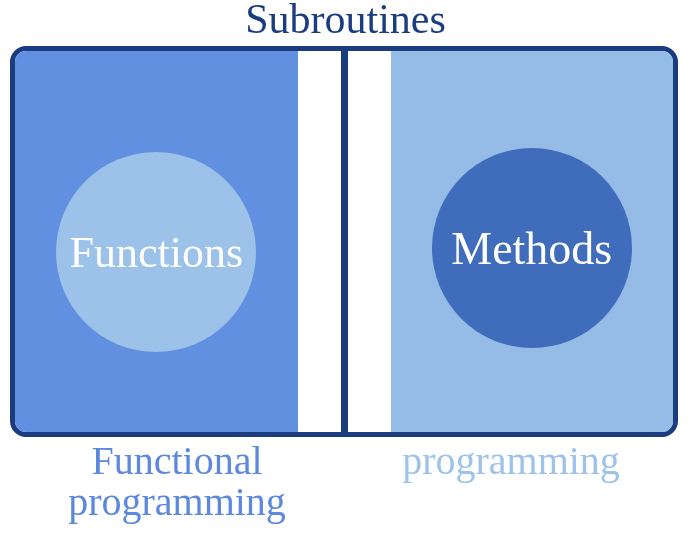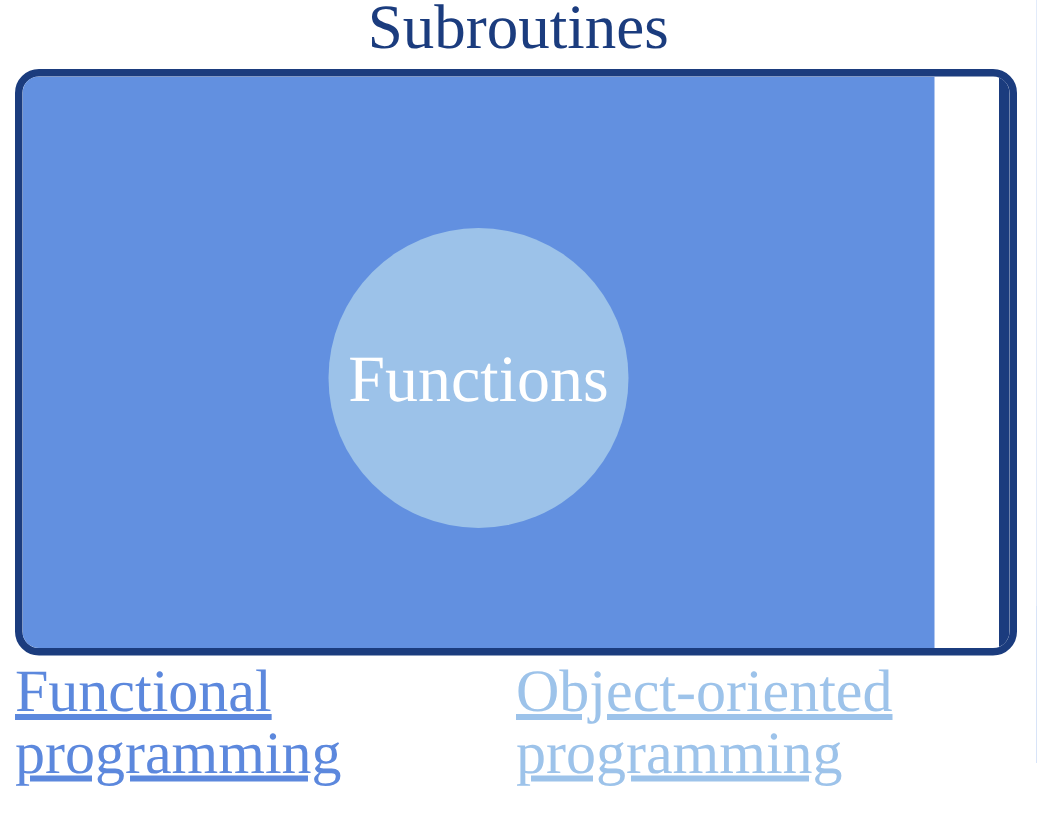--- a/index.html
+++ b/index.html
@@ -77,25 +77,24 @@
   }
   .captions {
     position: absolute;
     left: 10px;
     top: 440px;
     width: 668px;
     display: flex;
   }
   .caption {
     flex: 1 1 0;
-    text-align: left;
+    text-align: center;
     font-size: 40px;
     line-height: 41px;
     white-space: nowrap;
-    text-decoration: underline;
   }
   .caption-left  { color: var(--left-caption, #5c88dd); }
   .caption-right { color: var(--right-caption, #9dc3ea); }
 </style>
 </head>
 <body>
 
 <div class="stage">
 
   <div class="title">Subroutines</div>
@@ -103,27 +102,31 @@
   <div class="venn-box">
 
     <div class="panel panel-left">
       <div class="circle circle-functions">
         <span>Functions</span>
       </div>
     </div>
 
     <div class="divider"></div>
 
+    <div class="panel panel-right">
+      <div class="circle circle-methods">
+        <span>Methods</span>
+      </div>
+    </div>
 
   </div>
 
   <div class="captions">
     <div class="caption caption-left">
       <div>Functional</div>
       <div>programming</div>
     </div>
     <div class="caption caption-right">
-      <div>Object-oriented</div>
       <div>programming</div>
     </div>
   </div>
 
 </div>
 
 </body></html>

